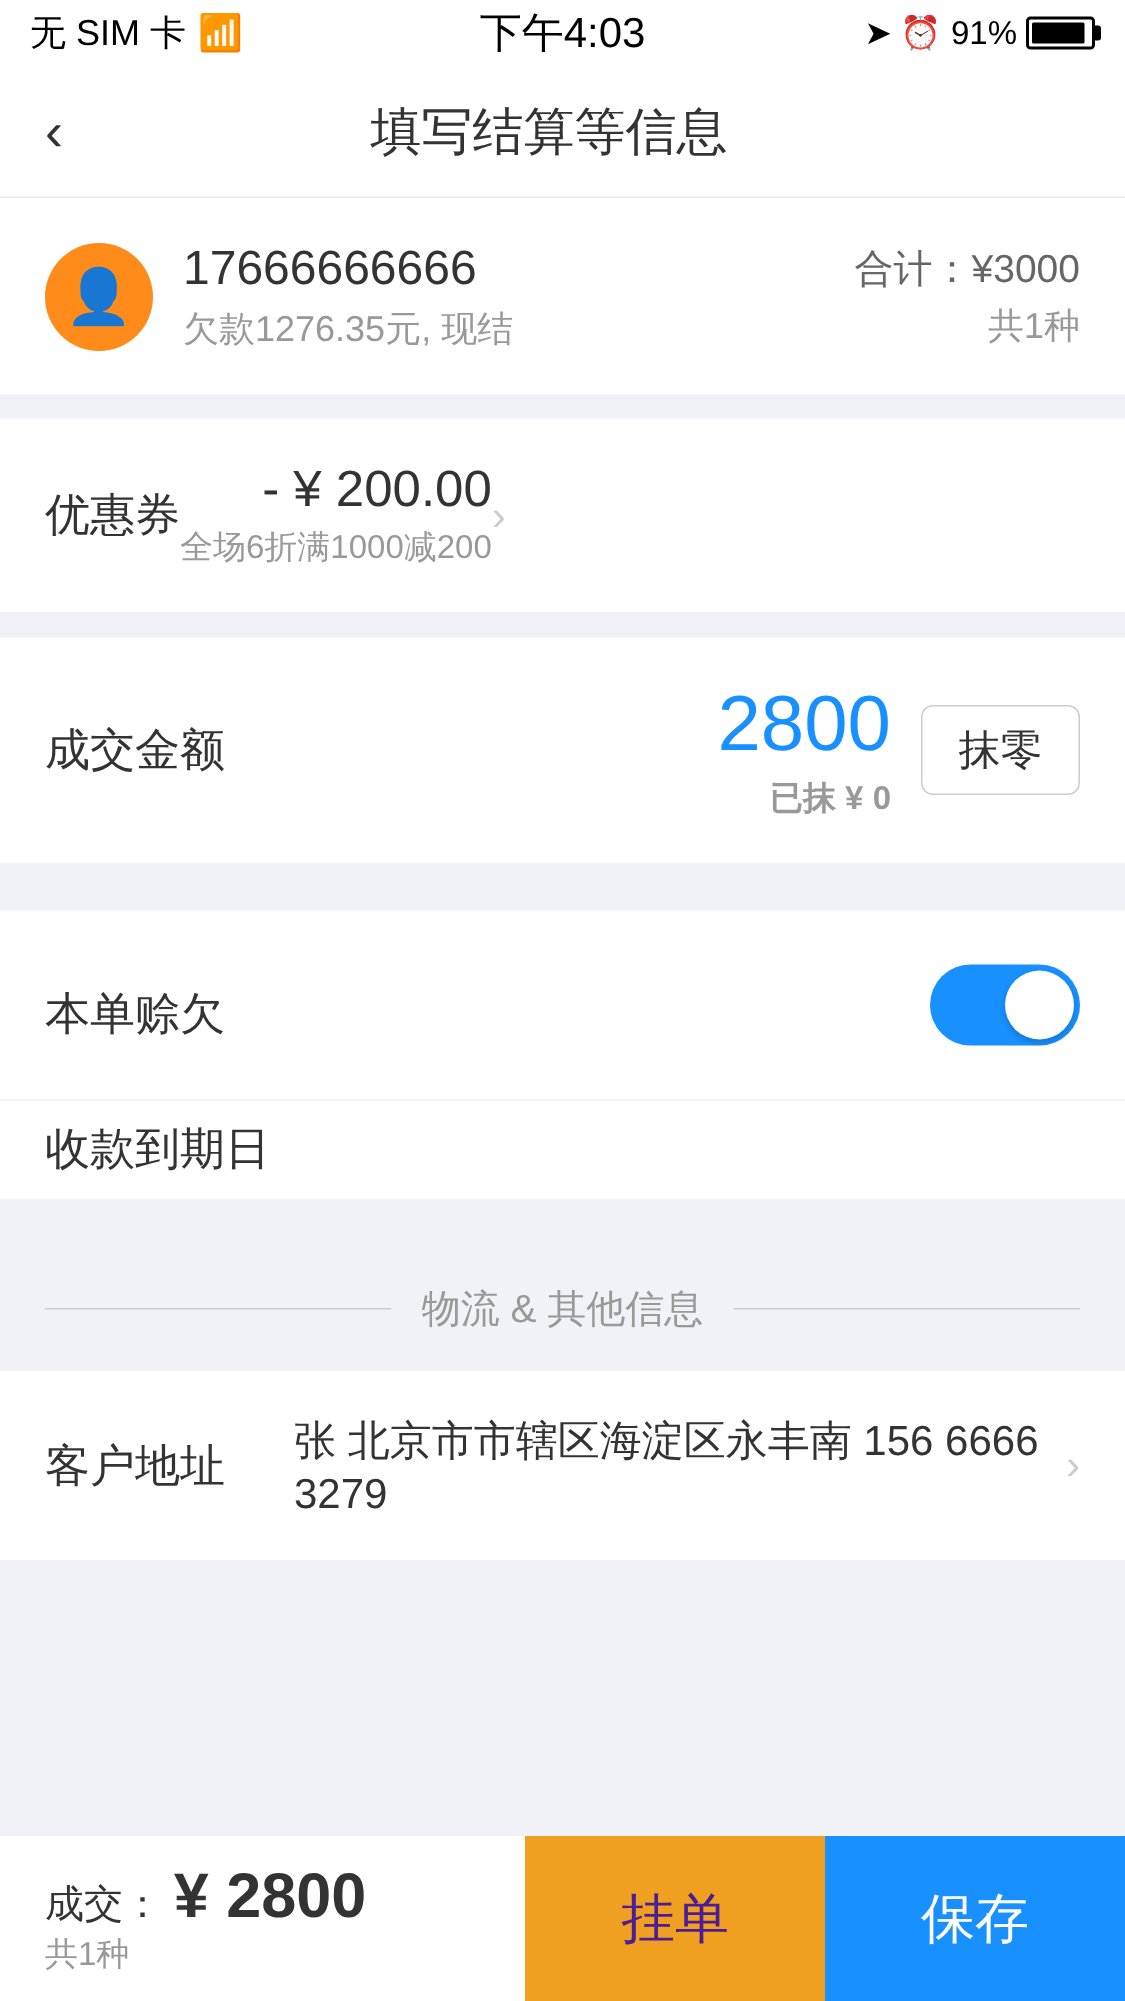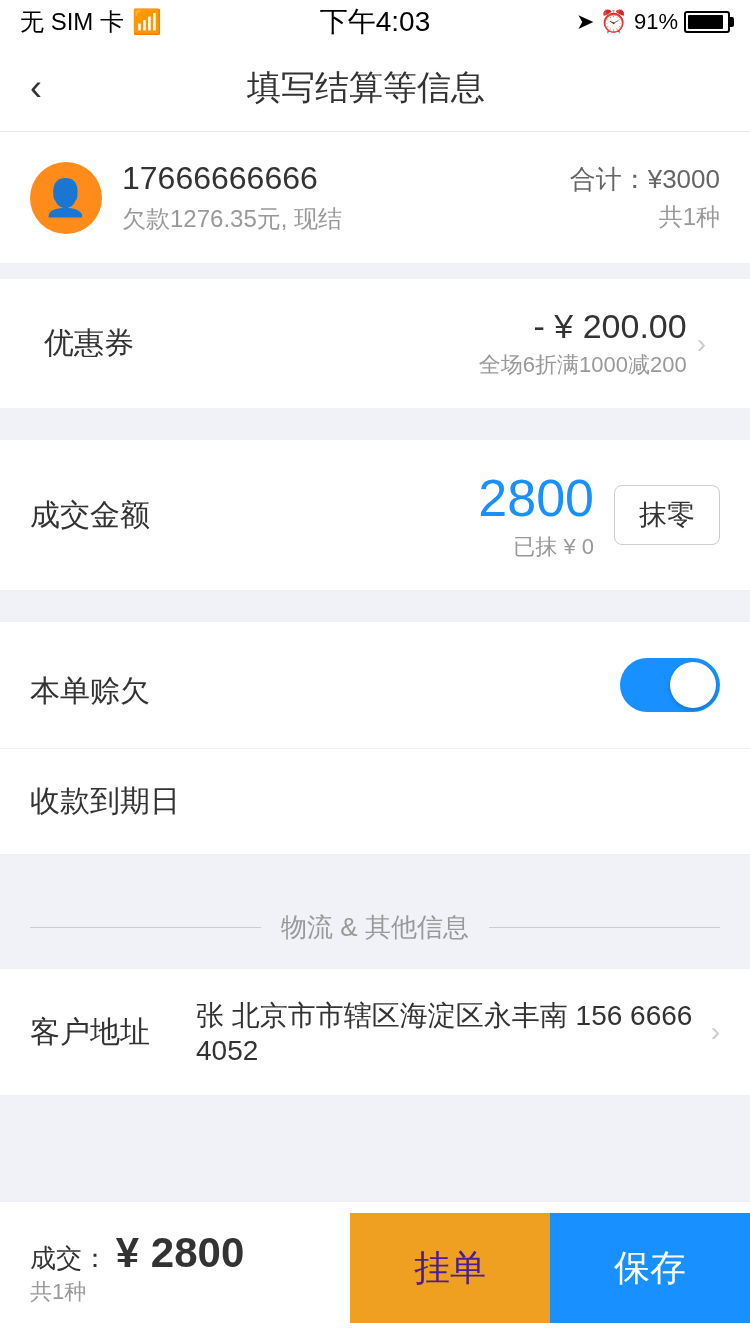--- a/index.html
+++ b/index.html
@@ -115,34 +115,32 @@
     }
     .customer-right .total-count {
       font-size: 24px;
       color: #999;
       margin-top: 4px;
     }
 
     
     .coupon-row {
       background: #fff;
-      padding: 28px 44px;
-      display: flex;
-      align-items: center;
-      justify-content: space-between;
-      margin-bottom: 16px;
+      padding: 28px 30px;
+      display: flex;
+      align-items: center;
+      margin-bottom: 1px;
     }
     .coupon-label {
       font-size: 30px;
       color: #333;
     }
     .coupon-right {
       display: flex;
       align-items: center;
-      gap: 10px;
     }
     .coupon-amount {
       font-size: 34px;
       font-weight: 500;
       color: #333;
       text-align: right;
     }
     .coupon-desc {
       font-size: 22px;
       color: #999;
@@ -188,20 +186,21 @@
     .amount-number {
       font-size: 52px;
       font-weight: 400;
       color: #1890ff;
     }
     .amount-sub {
       font-size: 22px;
       color: #999;
       margin-top: 4px;
       text-align: right;
+      font-weight: bold;
     }
     .round-btn {
       border: 1px solid #ccc;
       border-radius: 8px;
       padding: 10px 24px;
       font-size: 28px;
       color: #333;
       background: #fff;
       cursor: pointer;
     }
@@ -265,21 +264,21 @@
       align-items: flex-end;
       justify-content: space-between;
     }
     .credit-label {
       font-size: 30px;
       color: #333;
     }
 
     
     .duedate-row {
-      padding: 32px 30px;
+      padding: 12px 30px;
       display: flex;
       align-items: center;
       border-top: 1px solid #f0f2f7;
     }
     .duedate-label {
       font-size: 30px;
       color: #333;
       margin-right: 20px;
     }
     .duedate-value {
@@ -325,21 +324,21 @@
       font-size: 28px;
       color: #333;
       flex: 1;
     }
 
     
     .bottom-bar {
       position: fixed;
       bottom: 0;
       width: 750px;
-      height: 132px;
+      height: 110px;
       background: #fff;
       display: flex;
       align-items: center;
     }
     .bottom-summary {
       flex: 1;
       padding: 0 30px;
     }
     .bottom-title {
       font-size: 26px;
@@ -465,21 +464,21 @@
   <div class="separator"></div>
 
   <div class="logistics-divider">
     <div class="divider-line"></div>
     <span class="divider-text">物流 &amp; 其他信息</span>
     <div class="divider-line"></div>
   </div>
 
   <div class="address-row">
     <span class="address-label">客户地址</span>
-    <span class="address-value">张 北京市市辖区海淀区永丰南 156 6666 4052</span>
+    <span class="address-value">张 北京市市辖区海淀区永丰南 156 6666 3279</span>
     <span class="chevron-right">›</span>
   </div>
 
 </div>
 
 <div class="bottom-bar">
   <div class="bottom-summary">
     <div>
       <span class="bottom-title">成交：</span>
       <span class="bottom-amount">¥ 2800</span>

